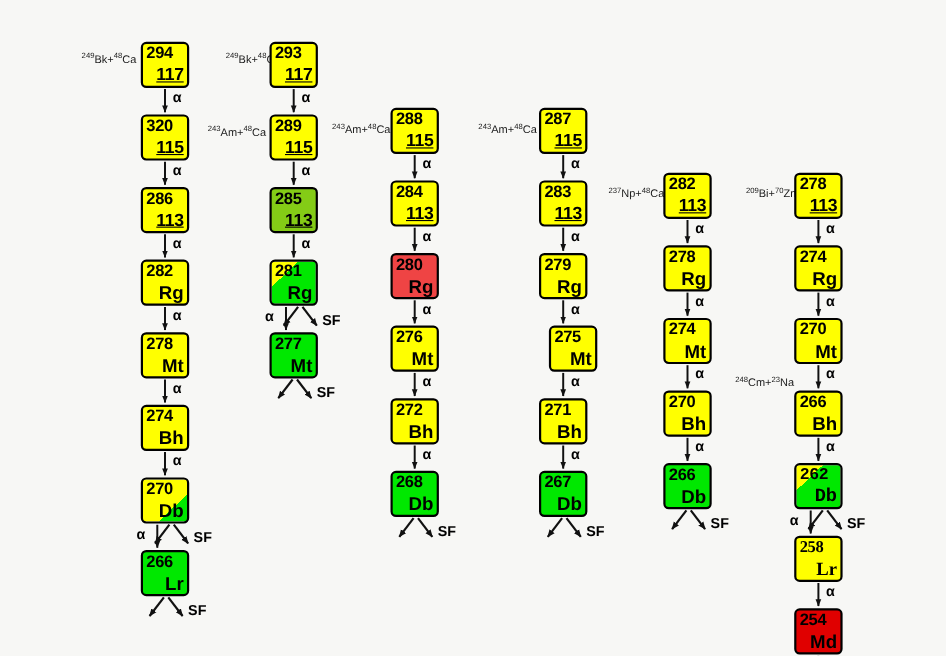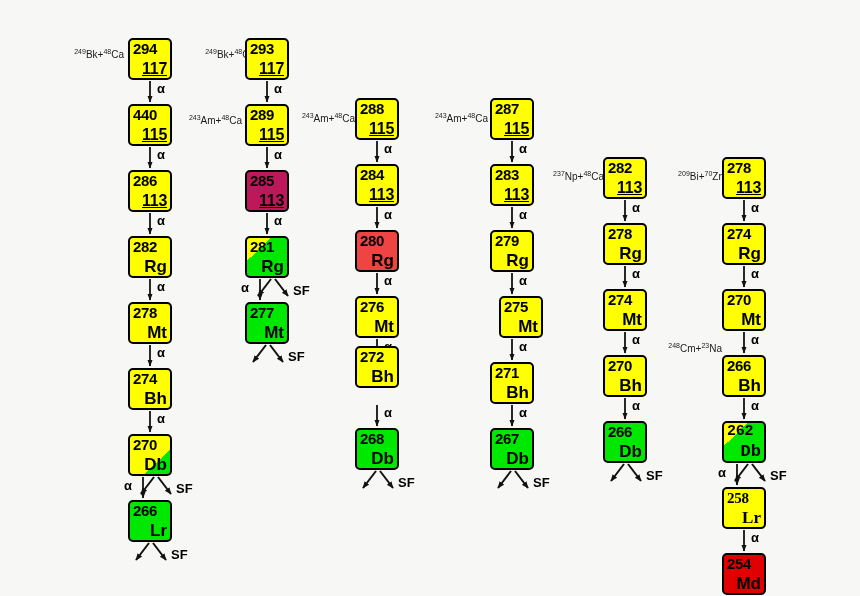--- a/index.html
+++ b/index.html
@@ -152,21 +152,21 @@
         <line x1="744" y1="530" x2="744" y2="551" stroke="#111" stroke-width="1.8" marker-end="url(#ah)"></line>
         <line x1="744" y1="596" x2="744" y2="628" stroke="#111" stroke-width="1.8" marker-end="url(#ah)"></line>
       </g>
   </svg>
   <div id="boxes">
       <div class="nuc" style="left: 128px; top: 38px; background: rgb(255, 255, 0);">
         <span class="mass">294</span>
         <span class="elem zed">117</span>
       </div>
       <div class="nuc" style="left: 128px; top: 104px; background: rgb(255, 255, 0);">
-        <span class="mass">440</span>
+        <span class="mass">320</span>
         <span class="elem zed">115</span>
       </div>
       <div class="nuc" style="left: 128px; top: 170px; background: rgb(255, 255, 0);">
         <span class="mass">286</span>
         <span class="elem zed">113</span>
       </div>
       <div class="nuc" style="left: 128px; top: 236px; background: rgb(255, 255, 0);">
         <span class="mass">282</span>
         <span class="elem">Rg</span>
       </div>
@@ -187,21 +187,21 @@
         <span class="elem">Lr</span>
       </div>
       <div class="nuc" style="left: 245px; top: 38px; background: rgb(255, 255, 0);">
         <span class="mass">293</span>
         <span class="elem zed">117</span>
       </div>
       <div class="nuc" style="left: 245px; top: 104px; background: rgb(255, 255, 0);">
         <span class="mass">289</span>
         <span class="elem zed">115</span>
       </div>
-      <div class="nuc" style="left: 245px; top: 170px; background: #be185d;">
+      <div class="nuc" style="left: 245px; top: 170px; background: #84cc16;">
         <span class="mass">285</span>
         <span class="elem zed">113</span>
       </div>
       <div class="nuc" style="left: 245px; top: 236px; background: linear-gradient(to right bottom, rgb(255, 255, 0) 0px, rgb(255, 255, 0) 30%, rgb(0, 232, 0) 30%, rgb(0, 232, 0) 100%);">
         <span class="mass">281</span>
         <span class="elem">Rg</span>
       </div>
       <div class="nuc" style="left: 245px; top: 302px; background: rgb(0, 232, 0);">
         <span class="mass">277</span>
         <span class="elem">Mt</span>
@@ -215,21 +215,21 @@
         <span class="elem zed">113</span>
       </div>
       <div class="nuc" style="left: 355px; top: 230px; background: #ef4444;">
         <span class="mass">280</span>
         <span class="elem">Rg</span>
       </div>
       <div class="nuc" style="left: 355px; top: 296px; background: rgb(255, 255, 0);">
         <span class="mass">276</span>
         <span class="elem">Mt</span>
       </div>
-      <div class="nuc" style="left: 355px; top: 346px; background: rgb(255, 255, 0);">
+      <div class="nuc" style="left: 355px; top: 362px; background: rgb(255, 255, 0);">
         <span class="mass">272</span>
         <span class="elem">Bh</span>
       </div>
       <div class="nuc" style="left: 355px; top: 428px; background: rgb(0, 232, 0);">
         <span class="mass">268</span>
         <span class="elem">Db</span>
       </div>
       <div class="nuc" style="left: 490px; top: 98px; background: rgb(255, 255, 0);">
         <span class="mass">287</span>
         <span class="elem zed">115</span>

